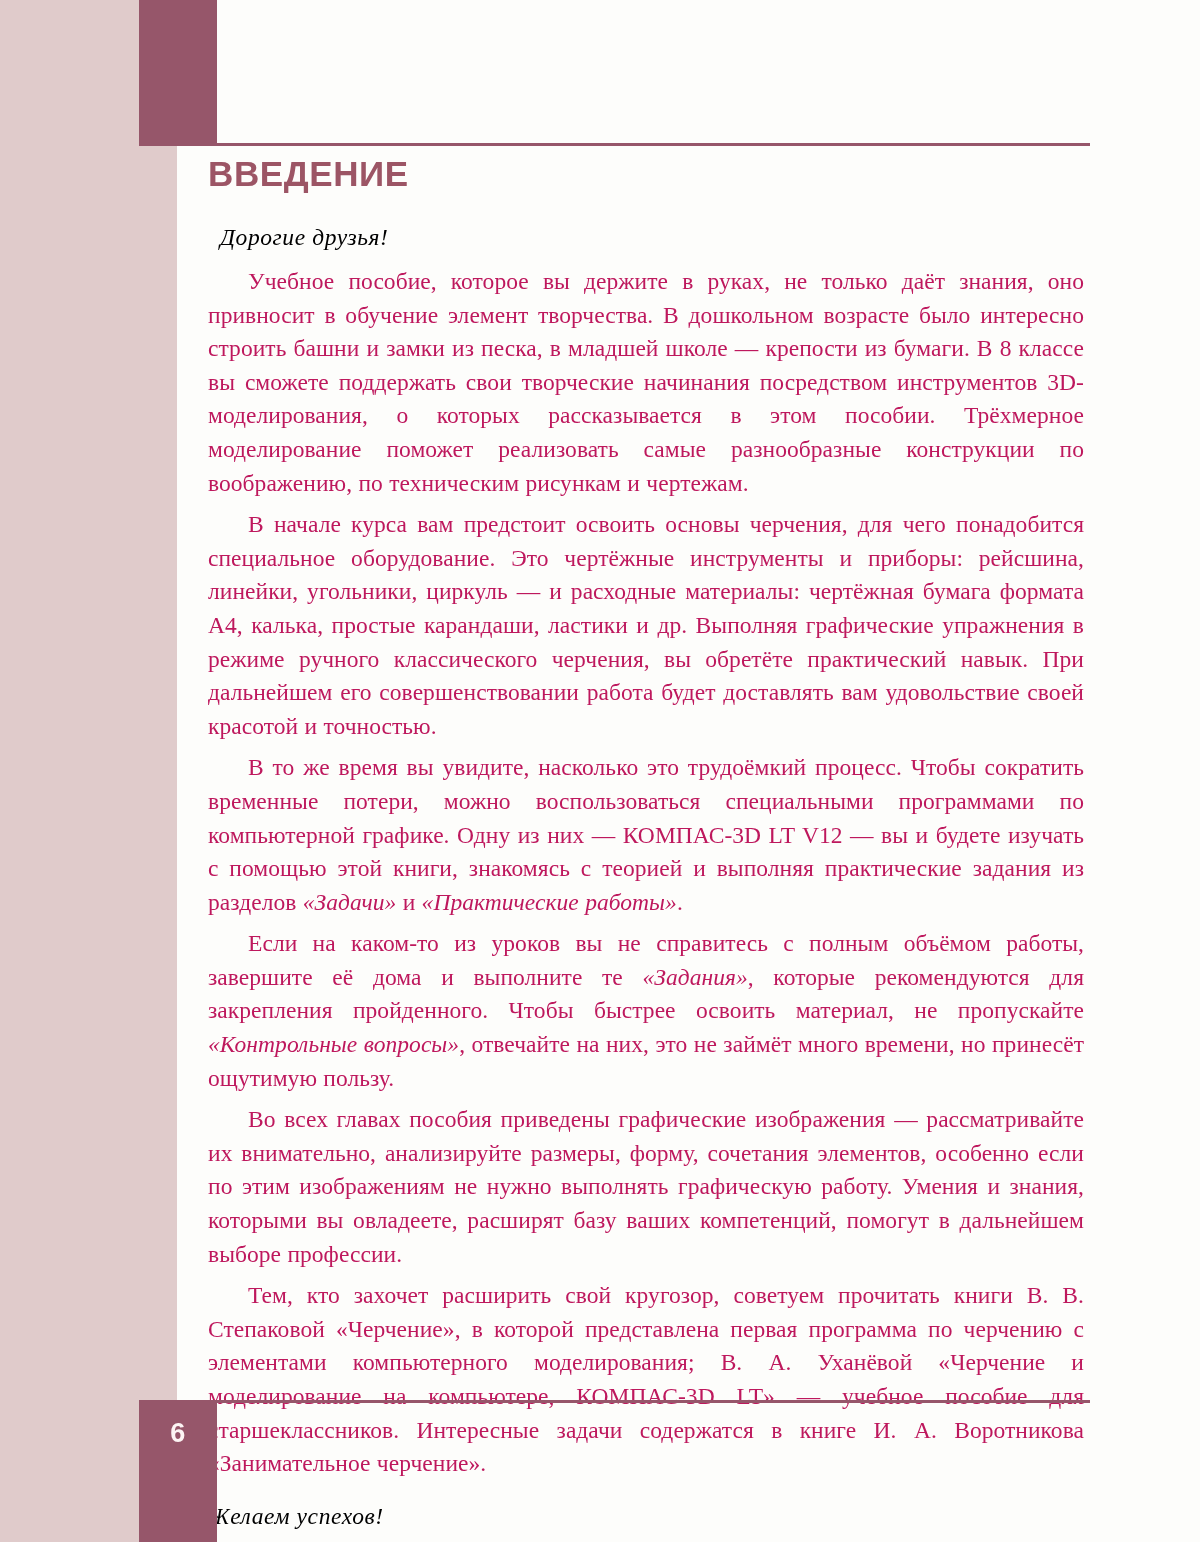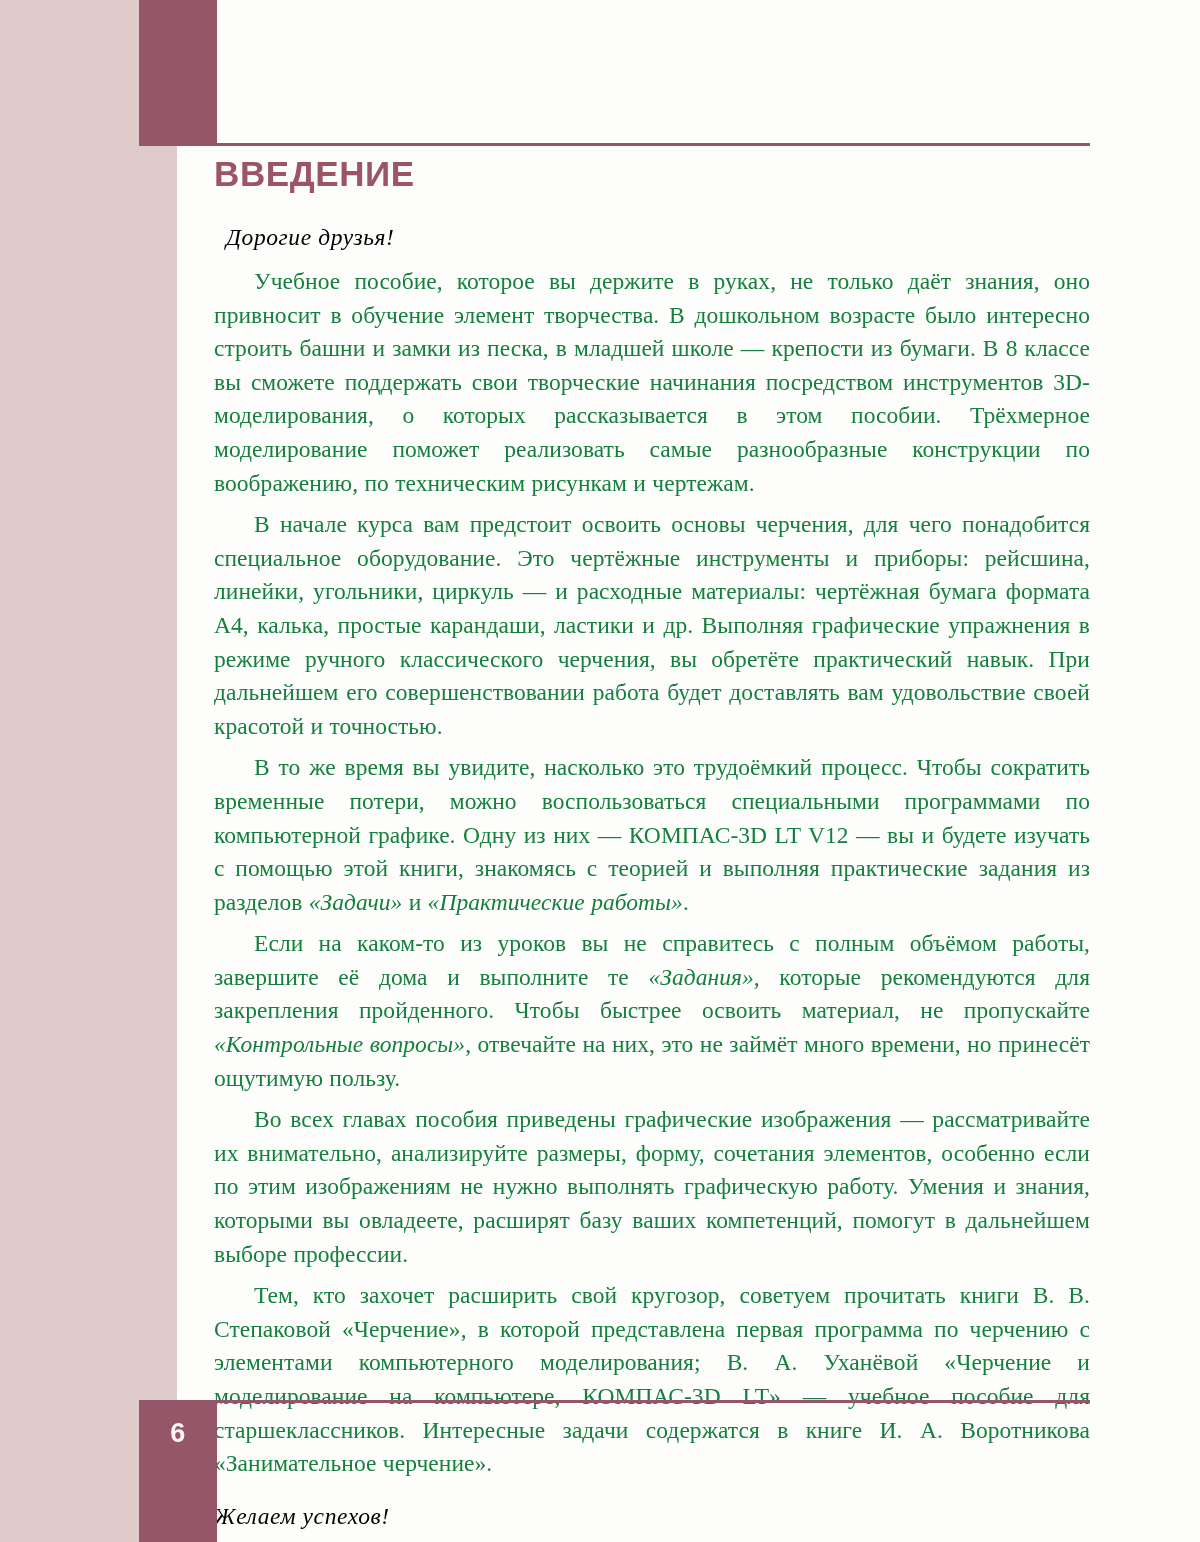--- a/index.html
+++ b/index.html
@@ -76,21 +76,21 @@
     color: #fdf4f4;
     font-family: "Liberation Sans", sans-serif;
     font-weight: bold;
     font-size: 27px;
     letter-spacing: 0.5px;
   }
 
   
   .content {
     position: absolute;
-    left: 214px;
+    left: 208px;
     top: 156px;
     width: 876px;
   }
   .chapter-title {
     color: #9c5565;
     font-family: "Liberation Sans", sans-serif;
     font-weight: bold;
     font-size: 35px;
     letter-spacing: 0.6px;
     margin: 0 0 33px 0;
@@ -103,21 +103,21 @@
     letter-spacing: 0.6px;
   }
   p.body-par {
     margin: 0;
     font-size: 23.5px;
     line-height: 33.6px;
     text-align: justify;
     text-indent: 40px;
     letter-spacing: 0.05px;
     word-spacing: 0.4px;
-    color: #15803d;
+    color: #be185d;
   }
   p.body-par + p.body-par {
     margin-top: 8px;
   }
   .closing {
     margin: 22px 0 0 0;
     font-style: italic;
     font-size: 23.5px;
     text-align: left;
     letter-spacing: 0.6px;

